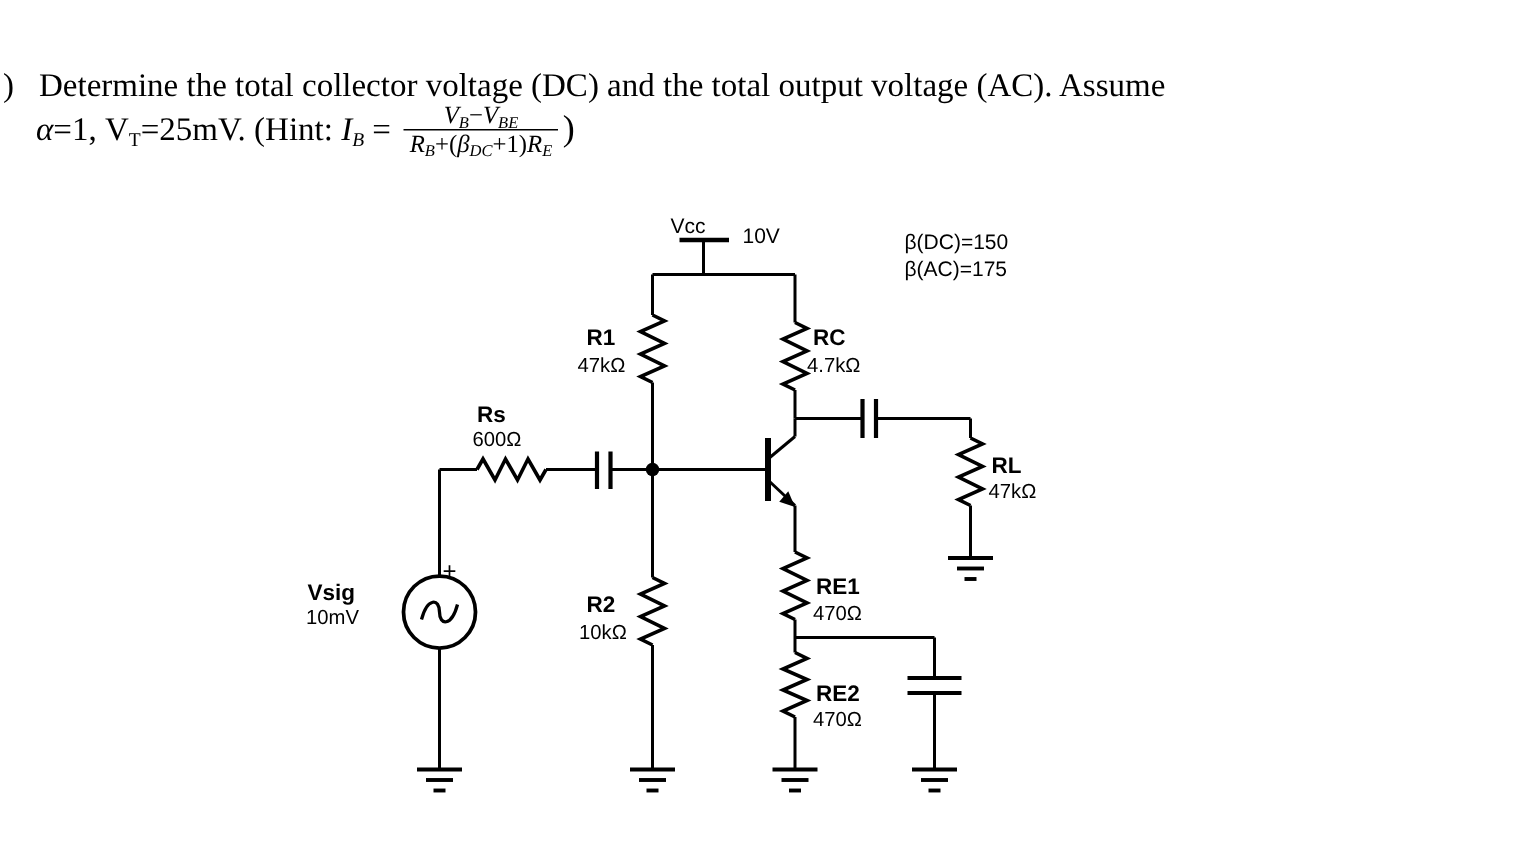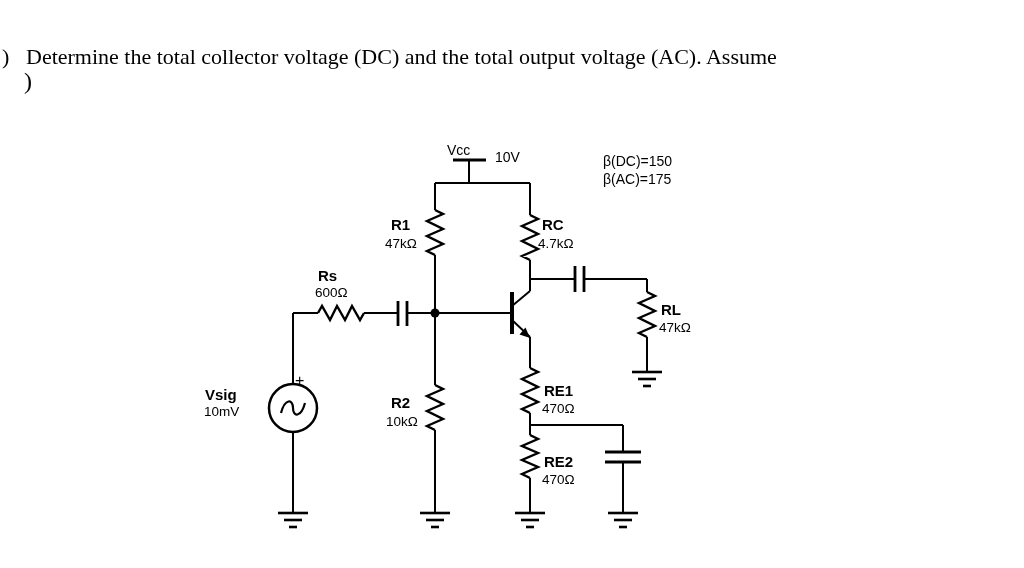--- a/index.html
+++ b/index.html
@@ -42,20 +42,25 @@
 <body>
 
 <div class="page">
 
   <div class="line1">
     <span class="bullet">)</span>
     <span>Determine the total collector voltage (DC) and the total output voltage (AC). Assume</span>
   </div>
 
   <div class="line2">
+    <span><span class="it">α</span><span>=1, V</span><span class="tsub">T</span><span>=25mV. (Hint: </span><span class="it">I</span><span class="tsub it">B</span><span> = </span></span>
+    <span class="frac">
+      <span class="num"><span>V</span><span class="fs">B</span><span class="up">−</span><span>V</span><span class="fs">BE</span></span>
+      <span class="den"><span>R</span><span class="fs">B</span><span class="up">+(</span><span>β</span><span class="fs">DC</span><span class="up">+1)</span><span>R</span><span class="fs">E</span></span>
+    </span>
     <span class="bigparen">)</span>
   </div>
 
   <svg class="circuit" width="1024" height="568" viewBox="0 0 1024 568" xmlns="http://www.w3.org/2000/svg">
 
     <g>
       <path class="w3" d="M453,160 H486"></path>
       <path class="w" d="M469,160 V183"></path>
       <path class="w" d="M435,183 H530"></path>
     </g>

